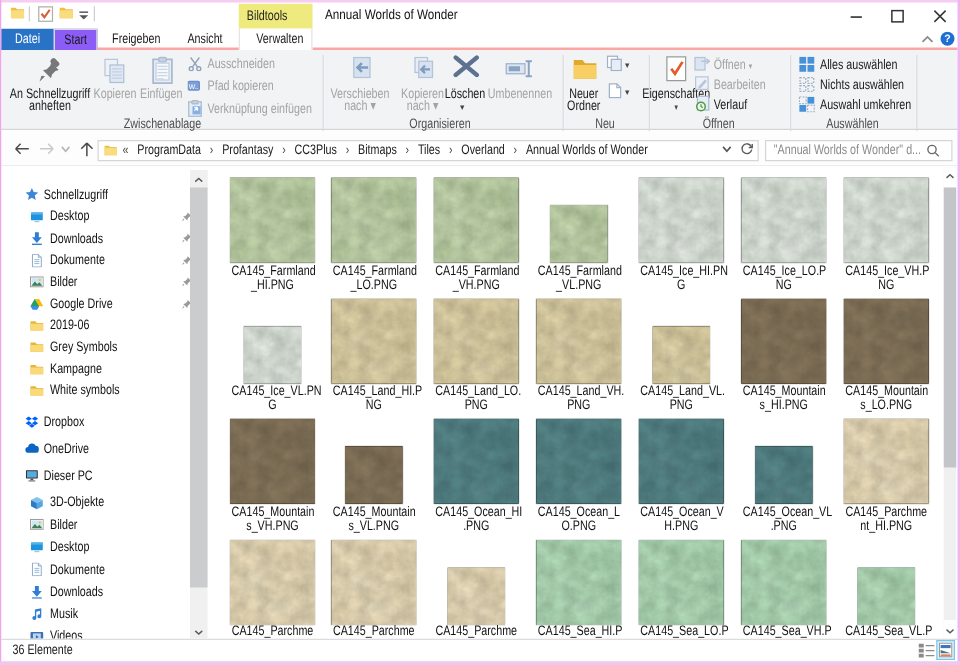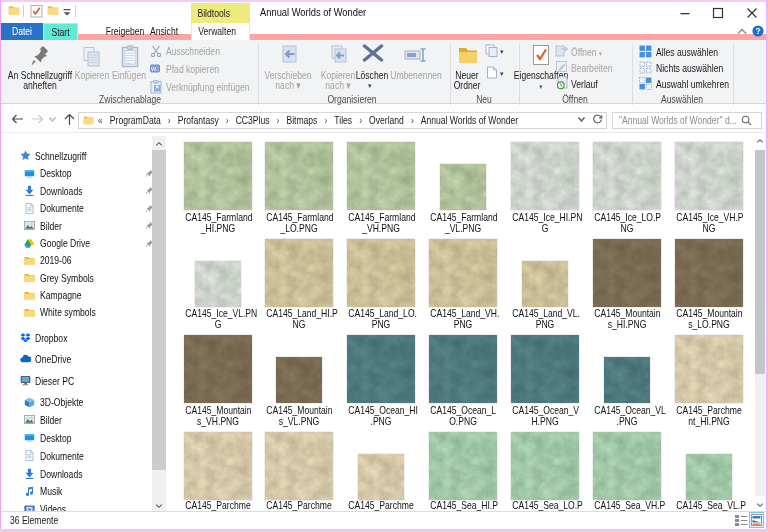--- a/index.html
+++ b/index.html
@@ -1,20 +1,20 @@
 <!DOCTYPE html>
 <html><head><meta charset="utf-8">
 <style>
 *{margin:0;padding:0;box-sizing:border-box}
 html,body{width:768px;height:532px;overflow:hidden}
 body{position:relative;background:#fff;font-family:"Liberation Sans",sans-serif;font-size:11px;color:#1a1a1a}
 .abs{position:absolute}
 .border{position:absolute;background:#f2b4ef;z-index:50}
 .titlebar{position:absolute;left:1px;top:2px;right:2px;height:21px;background:#fff}
-.tabrow{position:absolute;left:1px;top:23px;right:2px;height:17px;background:#fff;border-bottom:6px solid #fca5a5}
+.tabrow{position:absolute;left:1px;top:23px;right:2px;height:17px;background:#fff;border-bottom:2px solid #fca5a5}
 .ribbon{position:absolute;left:1px;top:40px;right:2px;height:64px;background:#f2f3f5;border-bottom:1px solid #d4d5d8}
 .addr{position:absolute;left:1px;top:105px;right:2px;height:28px;background:#fdfdfe;border-bottom:1px solid #ececec}
 .main{position:absolute;left:1px;top:133px;right:2px;bottom:21px;background:#fff;overflow:hidden}
 .status{position:absolute;left:1px;right:2px;bottom:3px;height:18px;background:#fff;border-top:1px solid #dcdcdc}
 .glabel{position:absolute;color:#4e4e4e;text-align:center;font-size:11px}
 .gsep{position:absolute;top:4px;height:92px;width:1px;background:#dbdde0}
 .btxt{position:absolute;text-align:center;font-size:11px;line-height:9px}
 .gray{color:#a3a3a3 !important}
 .tile{position:absolute;box-shadow:0 0 1px rgba(0,0,0,0.3);filter:url(#grain)}
 .tlabel{position:absolute;text-align:center;font-size:11px;line-height:11px;color:#111}
@@ -66,30 +66,30 @@
       <rect x="2.5" y="2.5" width="9" height="9" fill="none" stroke="#333" stroke-width="1.2"></rect>
     </svg>
 <svg class="abs" style="left:744px;top:4px" width="14" height="14" viewBox="0 0 14 14">
       <path d="M2.5 2.5 L11.5 11.5 M11.5 2.5 L2.5 11.5" stroke="#333" stroke-width="1.2"></path>
     </svg>
 </div>
 <div class="tabrow">
 <div class="abs" style="left:0px;top:0;width:42px;height:17px;background:#2873c6;color:#fff;text-align:center;line-height:17px">
       <div class="txc">Datei</div>
     </div>
-<div class="abs" style="left:42px;top:0;width:35px;height:17px;background:#5eead4;border:1px solid #d8d9db;border-bottom:none;text-align:center;line-height:16px;color:#191919">
+<div class="abs" style="left:42px;top:0;width:35px;height:17px;background:#8b5cf6;border:1px solid #d8d9db;border-bottom:none;text-align:center;line-height:16px;color:#191919">
       <div class="txc">Start</div>
     </div>
-<div class="abs" style="left:96px;top:0;width:56px;height:17px;text-align:center;line-height:17px;color:#191919">
+<div class="abs" style="left:80px;top:0;width:56px;height:17px;text-align:center;line-height:17px;color:#191919">
       <div class="txc">Freigeben</div>
     </div>
 <div class="abs" style="left:138px;top:0;width:50px;height:17px;text-align:center;line-height:17px;color:#191919">
       <div class="txc">Ansicht</div>
     </div>
-<div class="abs" style="left:190px;top:0;width:59px;height:17px;background:#fff;border:1px solid #e4e4e4;border-top:none;border-bottom:none;text-align:left;line-height:17px;color:#191919">
+<div class="abs" style="left:190px;top:0;width:59px;height:17px;background:#fff;border:1px solid #e4e4e4;border-top:none;border-bottom:none;text-align:right;line-height:17px;color:#191919">
       <div class="txc">Verwalten</div>
     </div>
 <svg class="abs" style="left:735px;top:4px" width="12" height="9" viewBox="0 0 12 9">
       <path d="M2 6.5 L6 2.5 L10 6.5" stroke="#8a8a8a" stroke-width="1.4" fill="none"></path>
     </svg>
 <svg class="abs" style="left:751px;top:2px" width="12" height="12" viewBox="0 0 12 12">
       <circle cx="6" cy="6" r="5.6" fill="#1d6fd2"></circle>
       <text x="6" y="8.8" font-size="8.5" font-family="Liberation Sans" fill="#fff" text-anchor="middle" font-weight="bold">?</text>
     </svg>
 </div>

